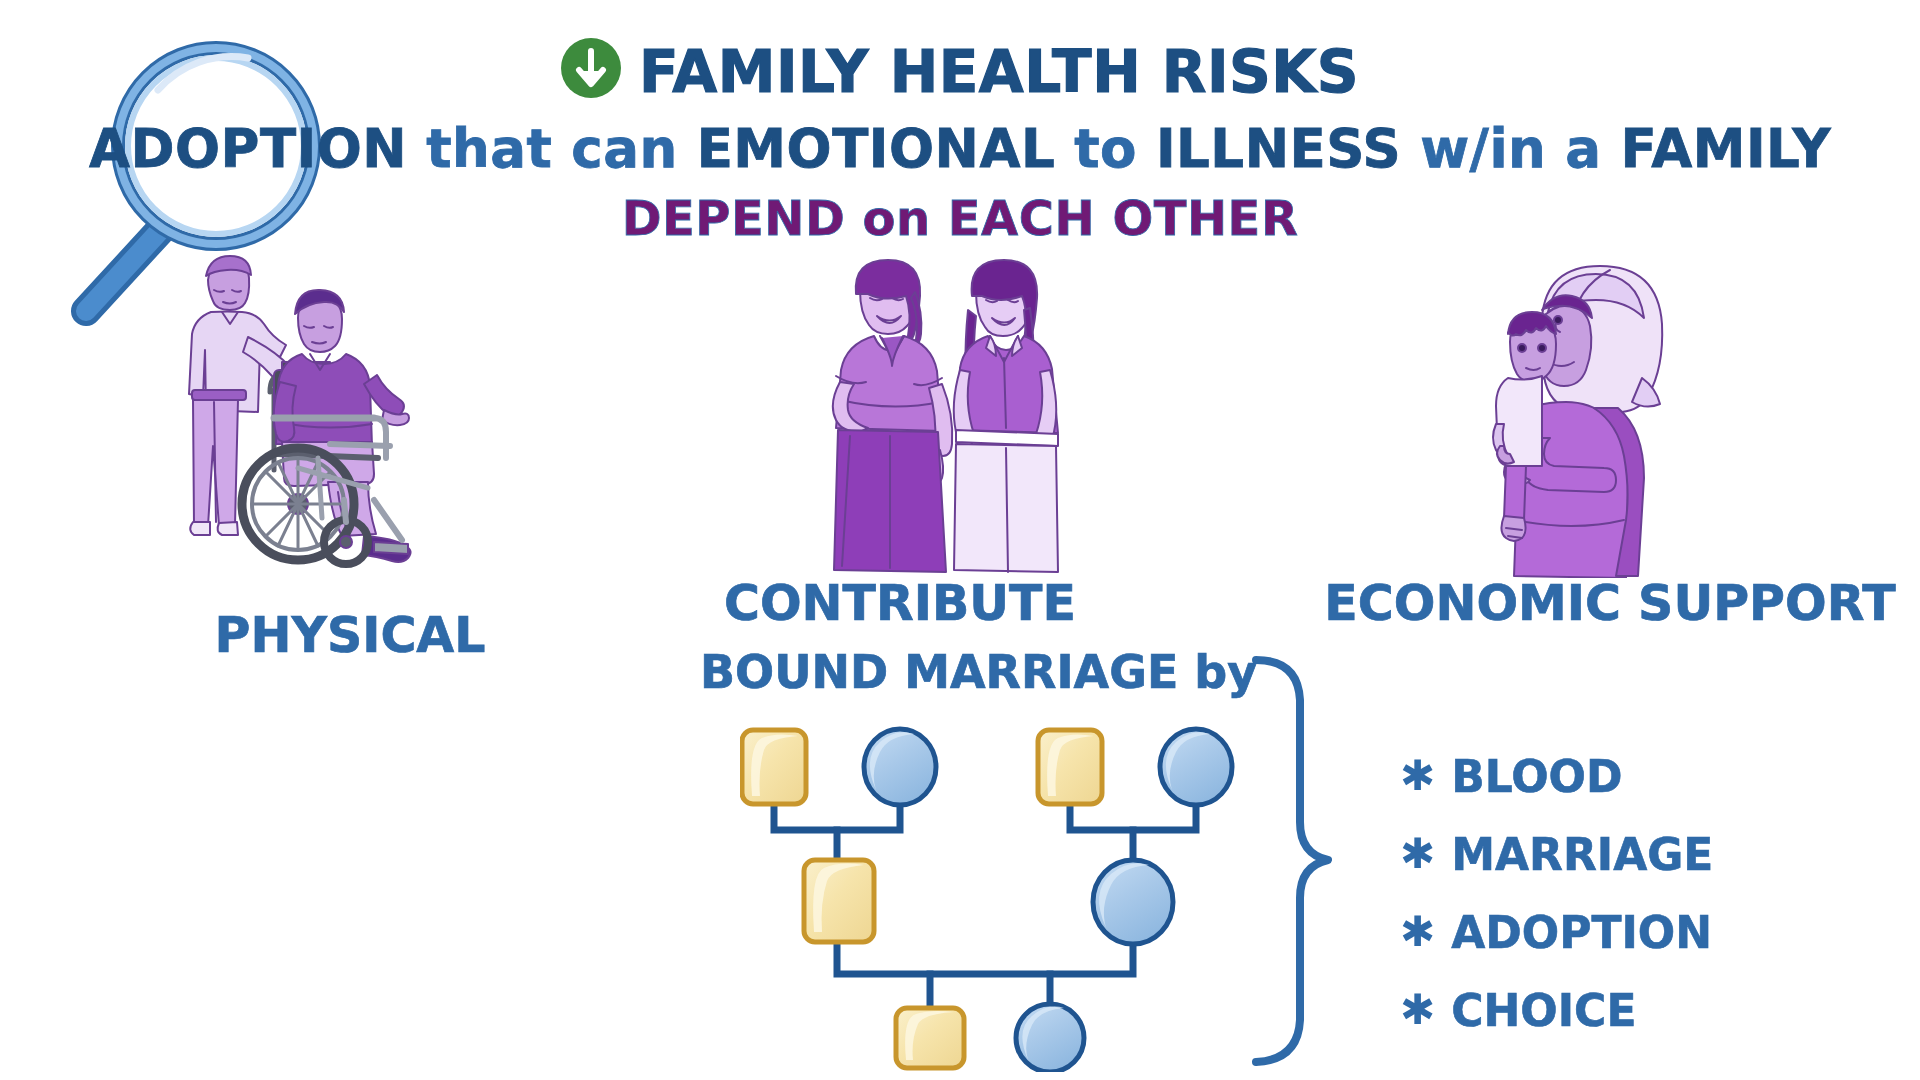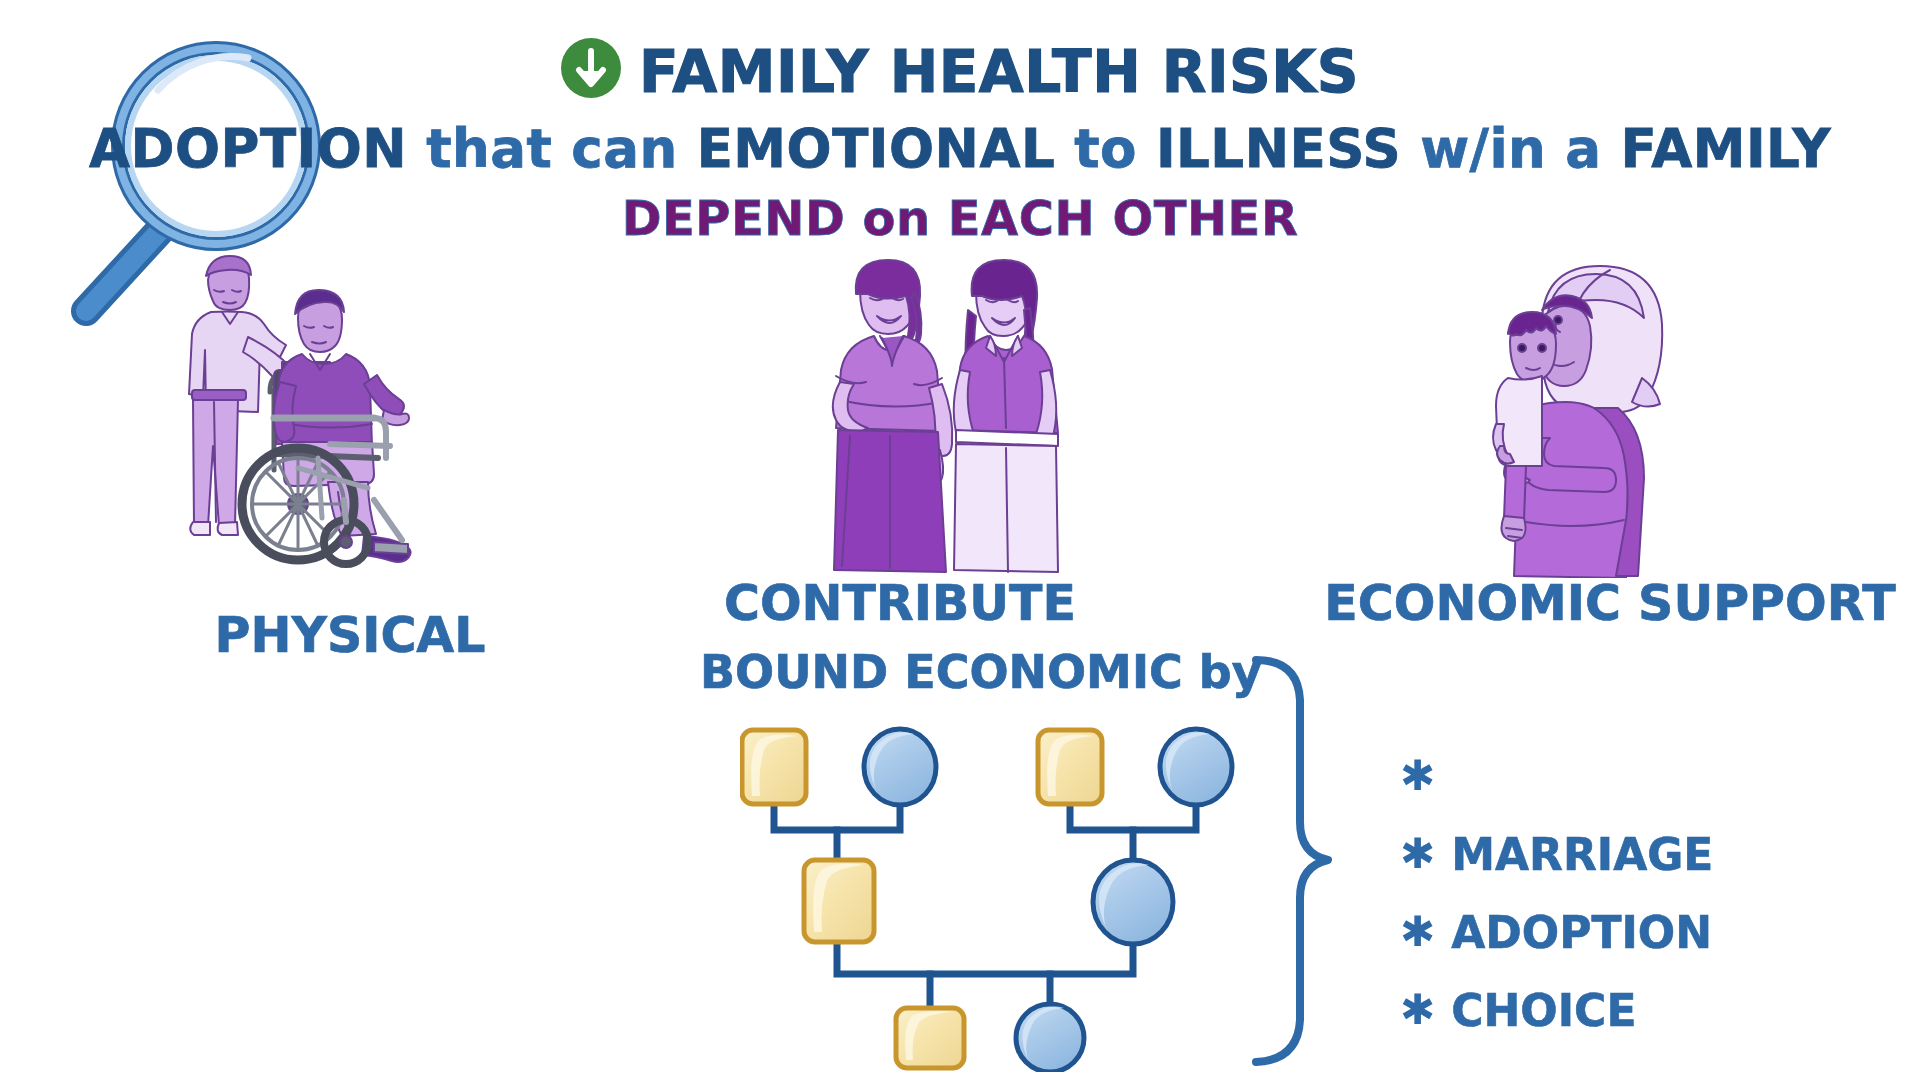--- a/index.html
+++ b/index.html
@@ -308,21 +308,21 @@
         <path d="M24 270 l16 2" fill="none"></path>
         <path d="M26 278 l14 2" fill="none"></path>
       </g>
     </svg>
   </div>
 
   <div class="abs caption" id="cap-physical">PHYSICAL</div>
   <div class="abs caption" id="cap-emotional">CONTRIBUTE</div>
   <div class="abs caption" id="cap-economic">ECONOMIC SUPPORT</div>
 
-  <div class="abs" id="bound-label">BOUND ECONOMIC by</div>
+  <div class="abs" id="bound-label">BOUND MARRIAGE by</div>
 
   <div class="abs" id="genogram">
     <svg width="640" height="360" viewBox="0 0 640 360">
       <defs>
         <linearGradient id="sqGrad" x1="0" y1="0" x2="1" y2="1">
           <stop offset="0%" stop-color="#faf0cc"></stop>
           <stop offset="45%" stop-color="#f6e4ab"></stop>
           <stop offset="100%" stop-color="#eed692"></stop>
         </linearGradient>
         <linearGradient id="ciGrad" x1="0" y1="0" x2="0.6" y2="1">
@@ -375,20 +375,21 @@
   <div class="abs" style="left:1248px;top:650px;width:130px;height:425px;">
     <svg width="130" height="425" viewBox="0 0 130 425">
       <path d="M8 10 q42 0 44 40 l0 122 q0 32 28 38 q-28 6-28 38 l0 122 q-2 40-44 42" fill="none" stroke="#2f6aa8" stroke-width="8" stroke-linecap="round" stroke-linejoin="round"></path>
     </svg>
   </div>
 
   <div class="abs" id="bullets">
 
     <div class="bullet-row">
       <span class="bullet-star">✱</span>
+      <span class="bullet-text">BLOOD</span>
     </div>
 
     <div class="bullet-row">
       <span class="bullet-star">✱</span>
       <span class="bullet-text">MARRIAGE</span>
     </div>
 
     <div class="bullet-row">
       <span class="bullet-star">✱</span>
       <span class="bullet-text">ADOPTION</span>

